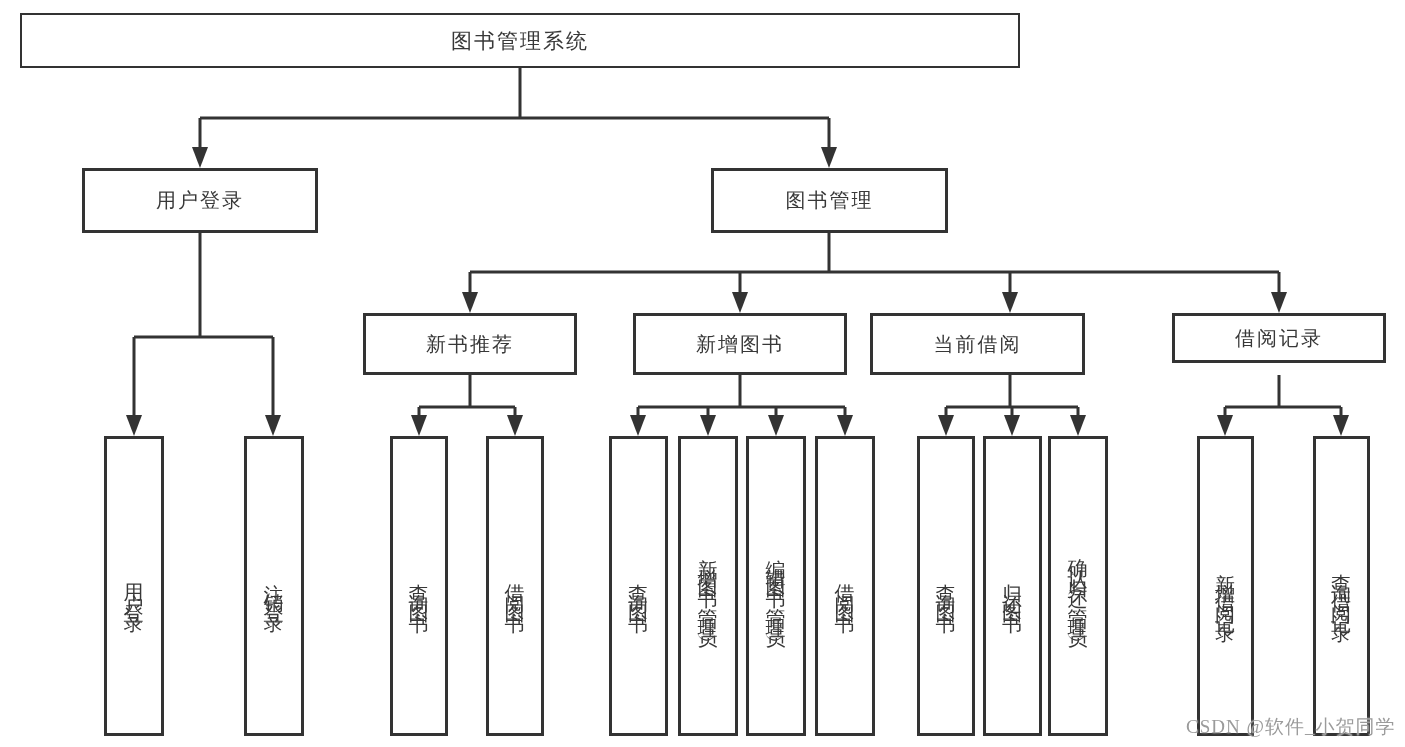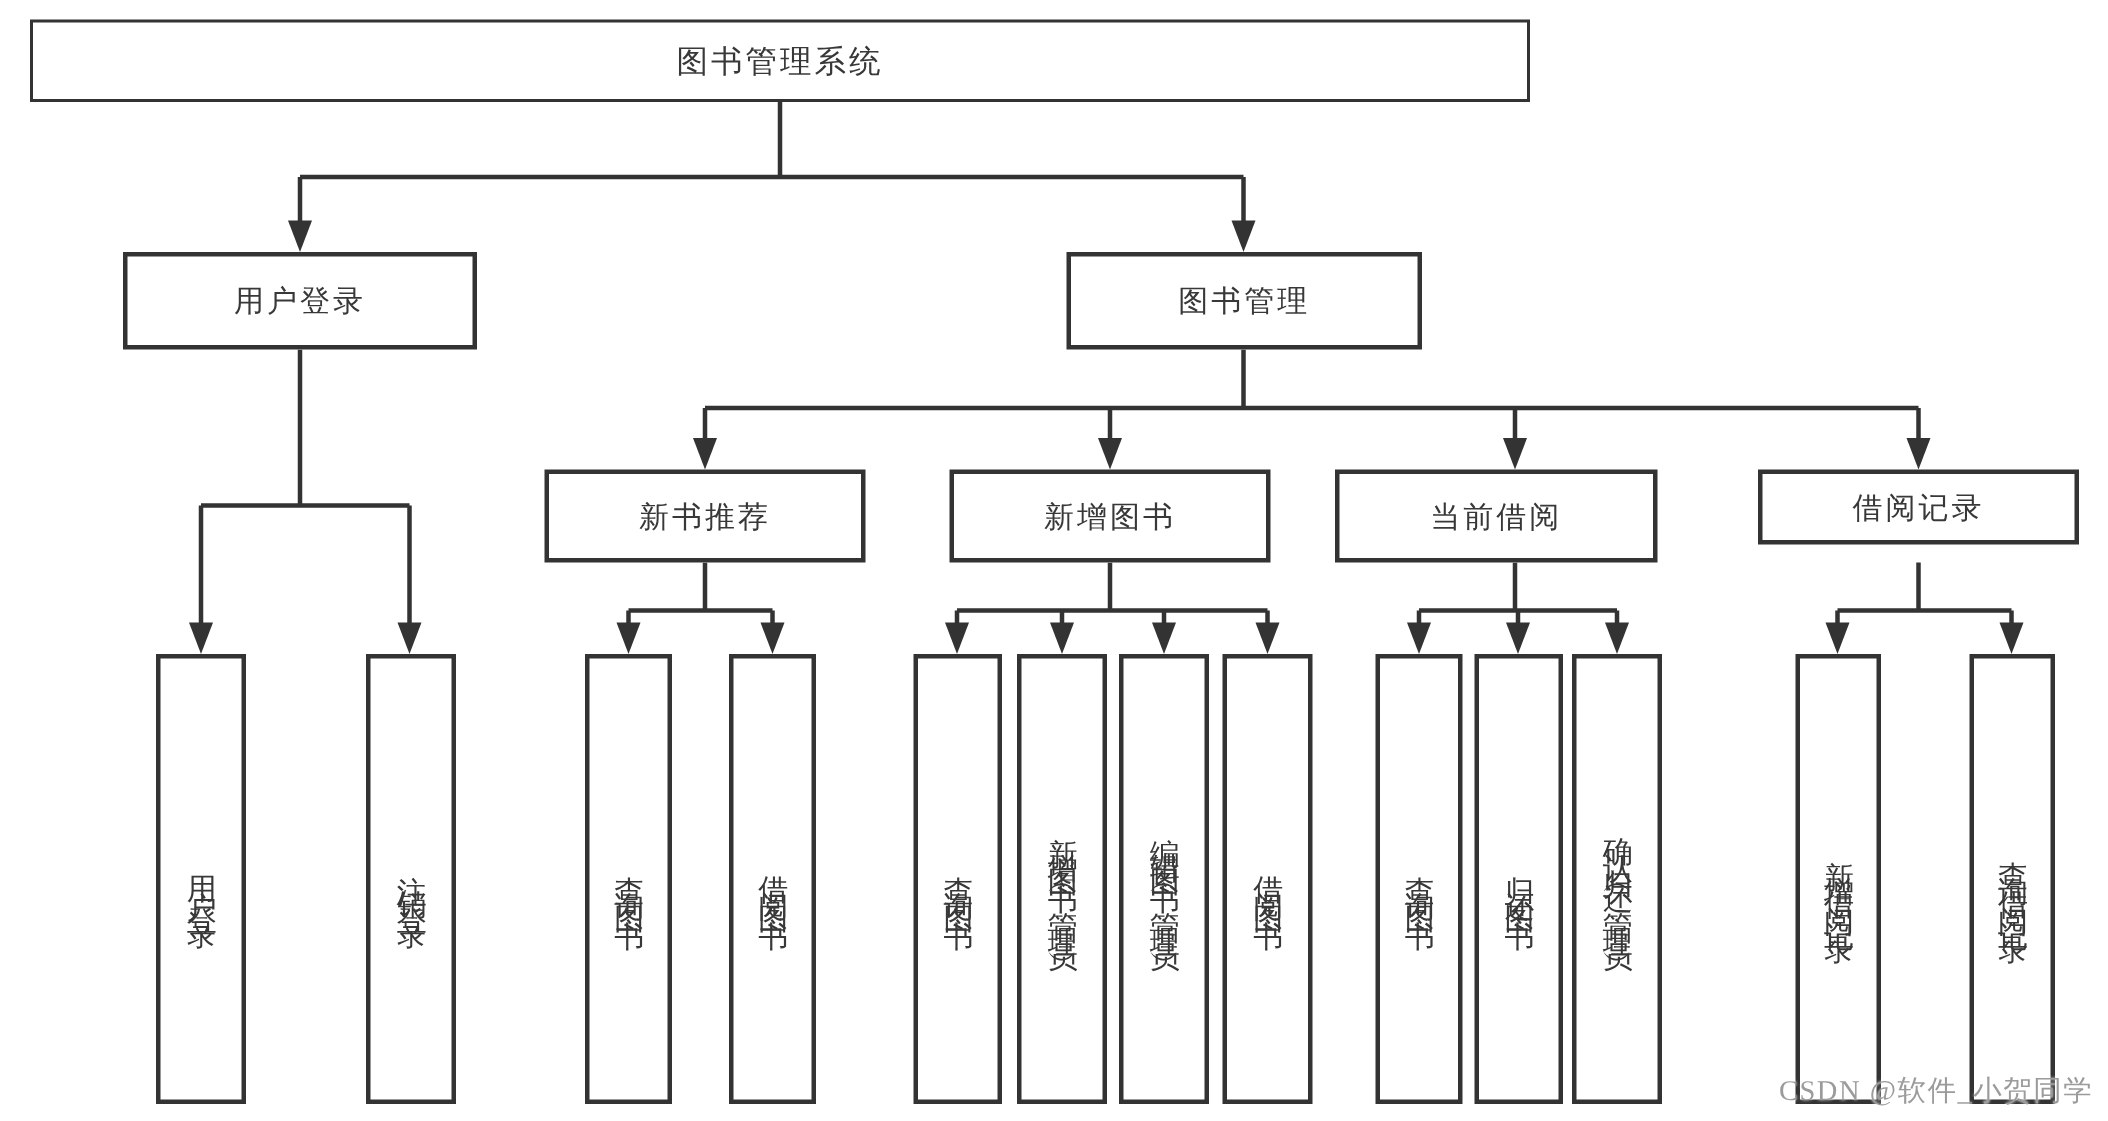--- a/index.html
+++ b/index.html
@@ -65,21 +65,21 @@
     </g>
   </svg>
 
   <div class="box root" style="left:20px;top:13px;width:1000px;height:55px">图书管理系统</div>
 
   <div class="box" style="left:82px;top:168px;width:236px;height:65px">用户登录</div>
   <div class="box" style="left:711px;top:168px;width:237px;height:65px">图书管理</div>
 
   <div class="box" style="left:363px;top:313px;width:214px;height:62px">新书推荐</div>
   <div class="box" style="left:633px;top:313px;width:214px;height:62px">新增图书</div>
-  <div class="box" style="left:890px;top:313px;width:215px;height:62px">当前借阅</div>
+  <div class="box" style="left:870px;top:313px;width:215px;height:62px">当前借阅</div>
   <div class="box" style="left:1172px;top:313px;width:214px;height:50px">借阅记录</div>
 
   <div class="box v" style="left:104px;top:436px;width:60px;height:300px">用户登录</div>
   <div class="box v" style="left:244px;top:436px;width:60px;height:300px">注销登录</div>
 
   <div class="box v" style="left:390px;top:436px;width:58px;height:300px">查询图书</div>
   <div class="box v" style="left:486px;top:436px;width:58px;height:300px">借阅图书</div>
 
   <div class="box v" style="left:609px;top:436px;width:59px;height:300px">查询图书</div>
   <div class="box v" style="left:678px;top:436px;width:60px;height:300px">新增图书（管理员）</div>

